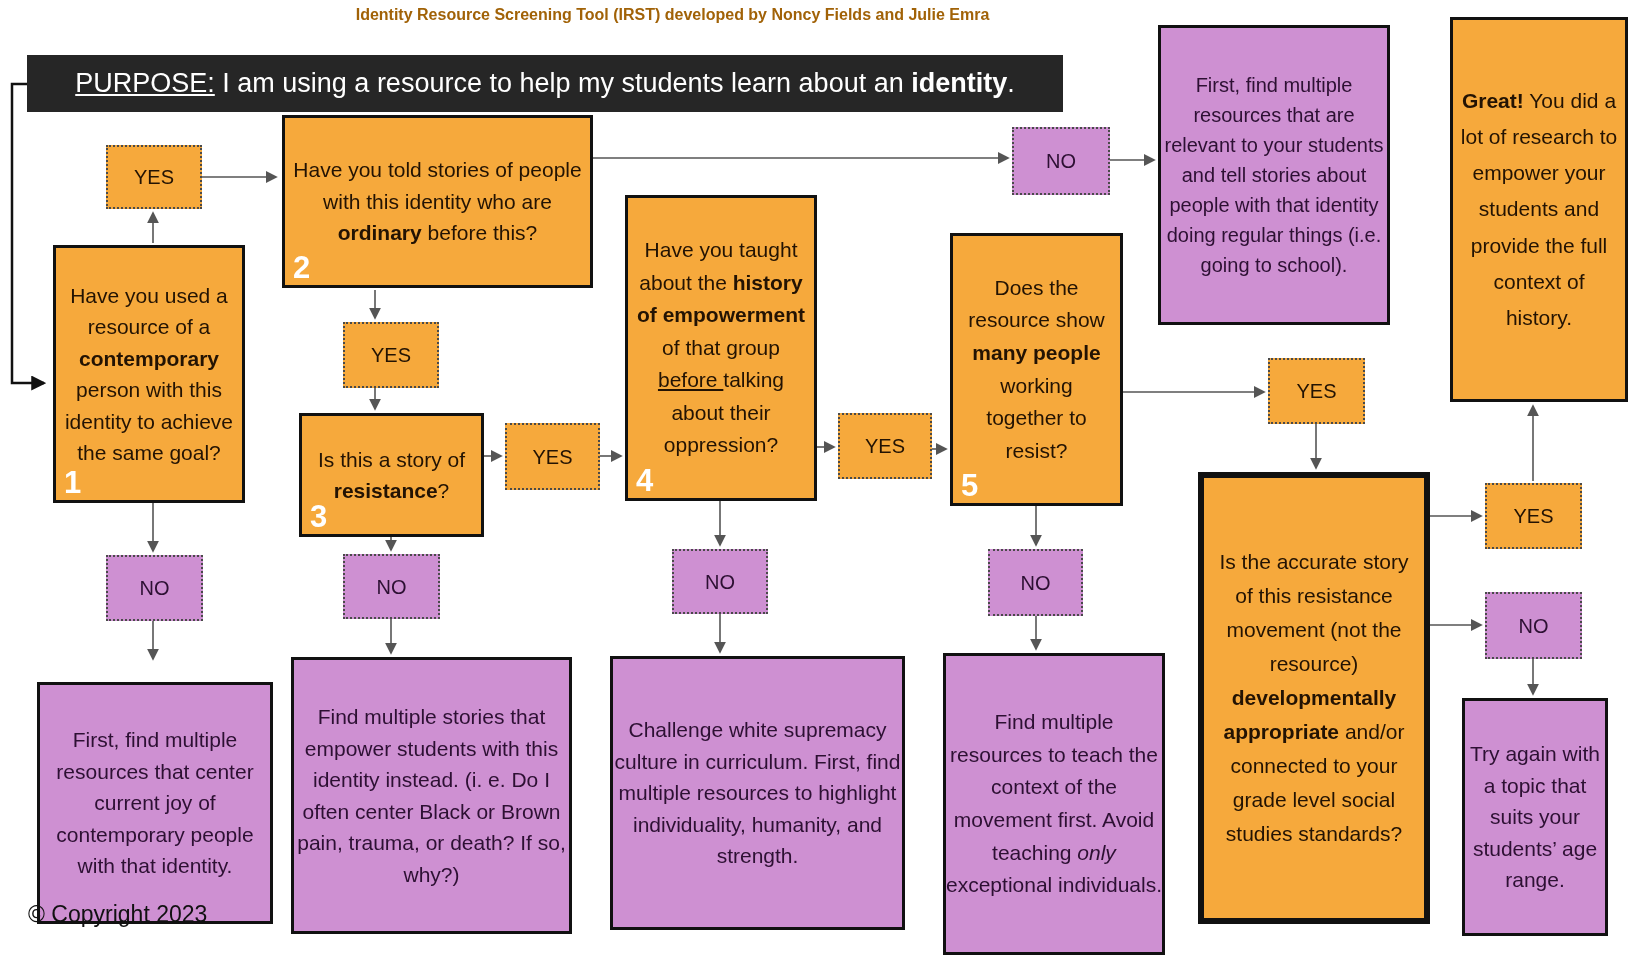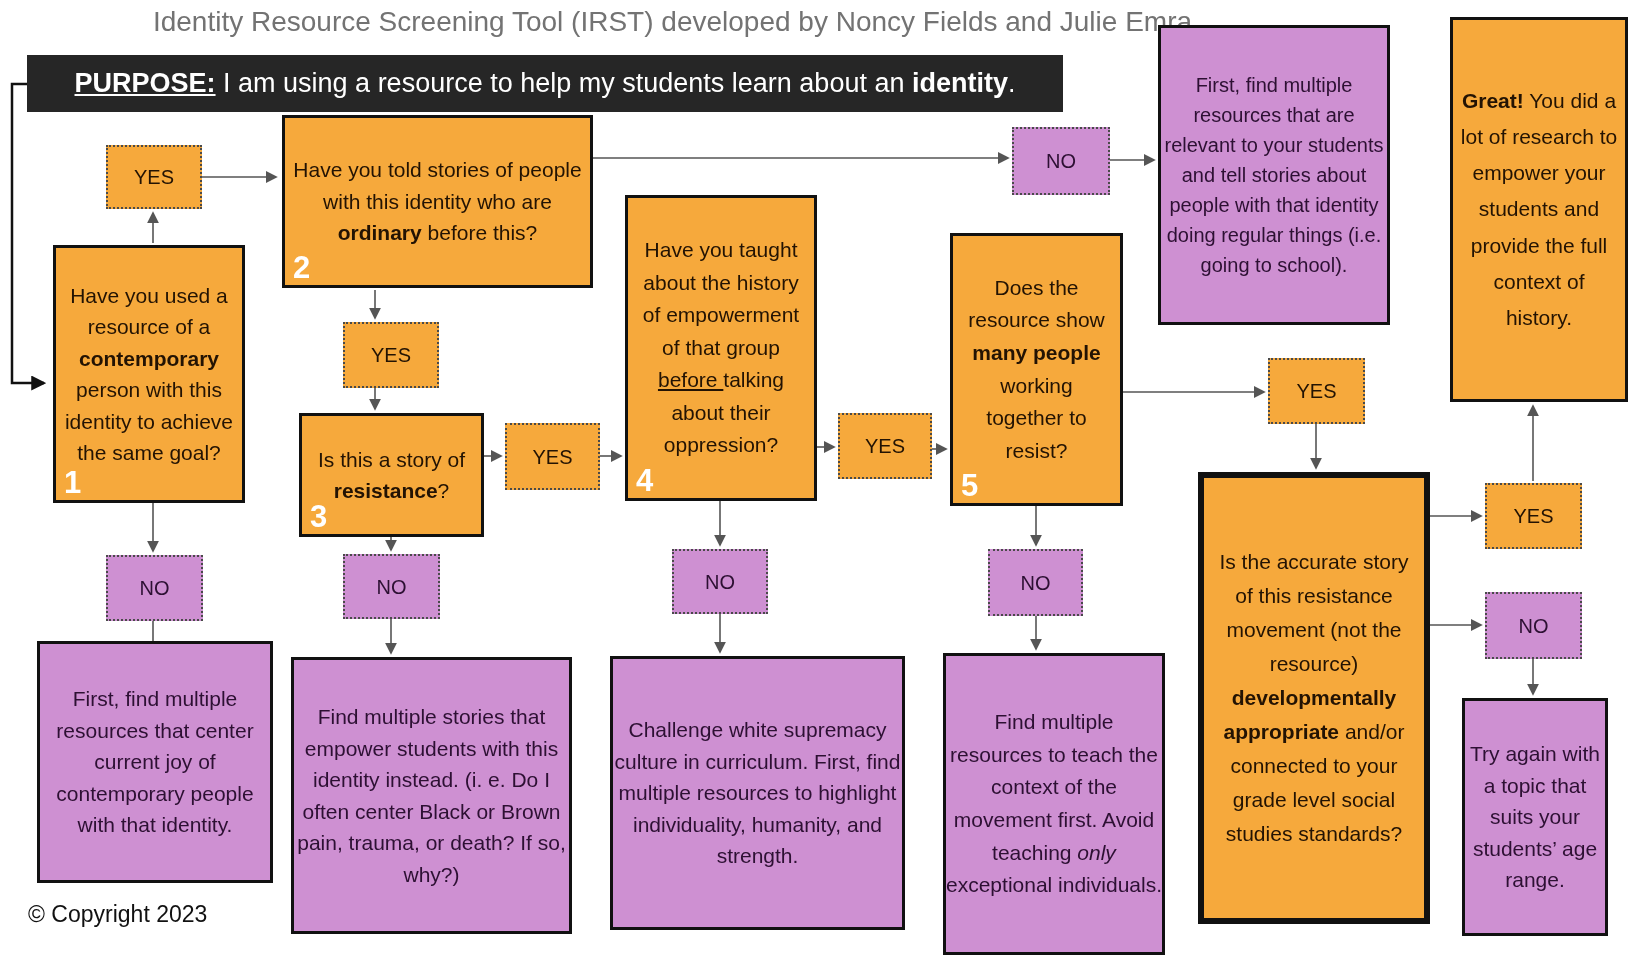--- a/index.html
+++ b/index.html
@@ -2,21 +2,21 @@
 <html><head>
 <meta charset="utf-8">
 <style>
   html,body{margin:0;padding:0;background:#ffffff;}
   .canvas{
     position:relative;width:1632px;height:960px;background:#ffffff;overflow:hidden;
     font-family:"Liberation Sans","DejaVu Sans",sans-serif;
     --orange:#F6A93C;--purple:#CE90D2;--bar:#262626;--ink:#231303;--pink-ink:#2d1033;
   }
   .title{position:absolute;left:0;top:6px;width:1345px;text-align:center;
-    font-size:28px;font-weight:normal;color:#737373;letter-spacing:0;}
+    font-size:16px;font-weight:bold;color:#a16207;letter-spacing:0;}
   .purpose{position:absolute;left:27px;top:55px;width:1036px;height:57px;background:var(--bar);
     color:#fff;display:flex;align-items:center;justify-content:center;font-size:27px;box-sizing:border-box;}
   .box{position:absolute;display:flex;align-items:center;justify-content:center;text-align:center;
     box-sizing:border-box;line-height:1.5;}
   .q{background:var(--orange);border:3px solid #111;color:var(--ink);font-size:21px;padding:6px;}
   .out{background:var(--purple);border:3px solid #111;color:var(--pink-ink);font-size:21px;}
   .out-orange{background:var(--orange);border:3px solid #111;color:var(--ink);font-size:21px;padding:6px;}
   .tag{font-size:20px;border:2px dotted #4a4a4a;line-height:1;}
   .tag.yes{background:var(--orange);color:var(--ink);}
   .tag.no{background:var(--purple);color:var(--pink-ink);}
@@ -65,21 +65,21 @@
       <line x1="720" y1="501" x2="720" y2="545" marker-end="url(#ag)"></line>
       <line x1="720" y1="614" x2="720" y2="652" marker-end="url(#ag)"></line>
       <line x1="1036" y1="506" x2="1036" y2="545" marker-end="url(#ag)"></line>
       <line x1="1036" y1="616" x2="1036" y2="649" marker-end="url(#ag)"></line>
     </g>
   </svg>
 
   <div class="title">Identity Resource Screening Tool (IRST) developed by Noncy Fields and Julie Emra</div>
 
   <div class="purpose">
-    <span><span style="font-weight: bold; text-decoration: underline;">PURPOSE:</span><span> I am using a resource to help my students learn about an </span><span style="font-weight: bold;">identity</span><span>.</span></span>
+    <span><span style="font-weight: normal; text-decoration: underline;">PURPOSE:</span><span> I am using a resource to help my students learn about an </span><span style="font-weight: bold;">identity</span><span>.</span></span>
   </div>
 
   <div class="box tag yes" style="left:106px;top:145px;width:96px;height:64px;">
       <span>YES</span>
     </div>
   <div class="box tag yes" style="left:343px;top:322px;width:96px;height:66px;">
       <span>YES</span>
     </div>
   <div class="box tag yes" style="left:505px;top:423px;width:95px;height:67px;">
       <span>YES</span>
@@ -119,32 +119,32 @@
   </div>
   <div class="box q" style="left:282px;top:115px;width:311px;height:173px;">
     <span><span>Have you told stories of people with this identity who are </span><span style="font-weight: bold;">ordinary</span><span> before this?</span></span>
     <span class="num">2</span>
   </div>
   <div class="box q" style="left:299px;top:413px;width:185px;height:124px;">
     <span><span>Is this a story of </span><span style="font-weight: bold;">resistance</span><span>?</span></span>
     <span class="num">3</span>
   </div>
   <div class="box q" style="left:625px;top:195px;width:192px;height:306px;line-height:1.55;">
-    <span><span>Have you taught about the </span><span style="font-weight: normal;">history of empowerment</span><span> of that group </span><span style="text-decoration: underline;">before </span><span>talking about their oppression?</span></span>
+    <span><span>Have you taught about the </span><span style="font-weight: bold;">history of empowerment</span><span> of that group </span><span style="text-decoration: underline;">before </span><span>talking about their oppression?</span></span>
     <span class="num">4</span>
   </div>
   <div class="box q" style="left:950px;top:233px;width:173px;height:273px;line-height:1.55;">
     <span><span>Does the resource show </span><span style="font-weight: bold;">many people</span><span> working together to resist?</span></span>
     <span class="num">5</span>
   </div>
   <div class="box q big" style="left:1198px;top:472px;width:232px;height:452px;">
     <span><span>Is the accurate story of this resistance movement (not the resource) </span><span style="font-weight: bold;">developmentally appropriate</span><span> and/or connected to your grade level social studies standards?</span></span>
   </div>
 
-  <div class="box out" style="left:37px;top:641px;width:236px;height:242px;">
+  <div class="box out" style="left:37px;top:682px;width:236px;height:242px;">
     <span><span>First, find multiple resources that center current joy of contemporary people with that identity.</span></span>
   </div>
   <div class="box out" style="left:291px;top:657px;width:281px;height:277px;">
     <span><span>Find multiple stories that empower students with this identity instead. (i. e. Do I often center Black or Brown pain, trauma, or death? If so, why?)</span></span>
   </div>
   <div class="box out" style="left:610px;top:656px;width:295px;height:274px;">
     <span><span>Challenge white supremacy culture in curriculum. First, find multiple resources to highlight individuality, humanity, and strength.</span></span>
   </div>
   <div class="box out" style="left:943px;top:653px;width:222px;height:302px;line-height:1.55;">
     <span><span>Find multiple resources to teach the context of the movement first. Avoid teaching </span><span style="font-style: italic;">only</span><span> exceptional individuals.</span></span>

